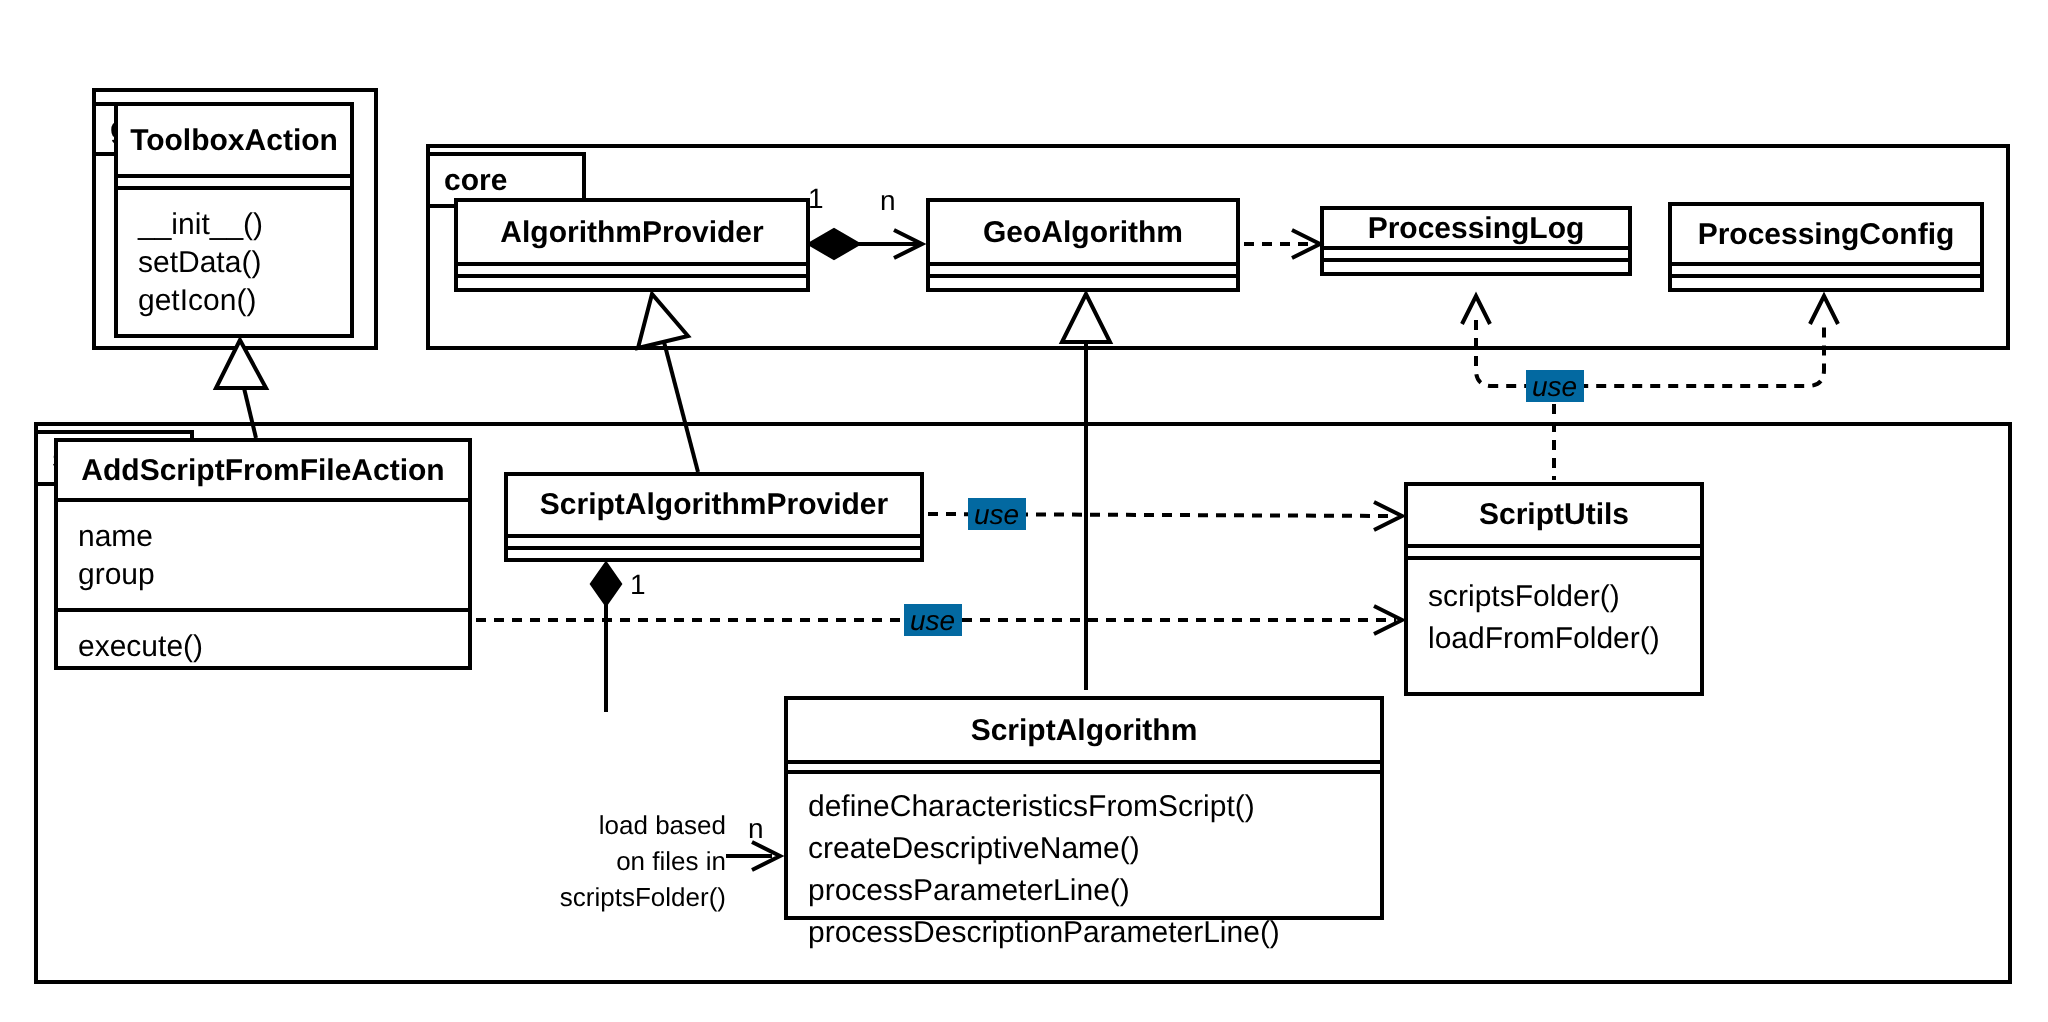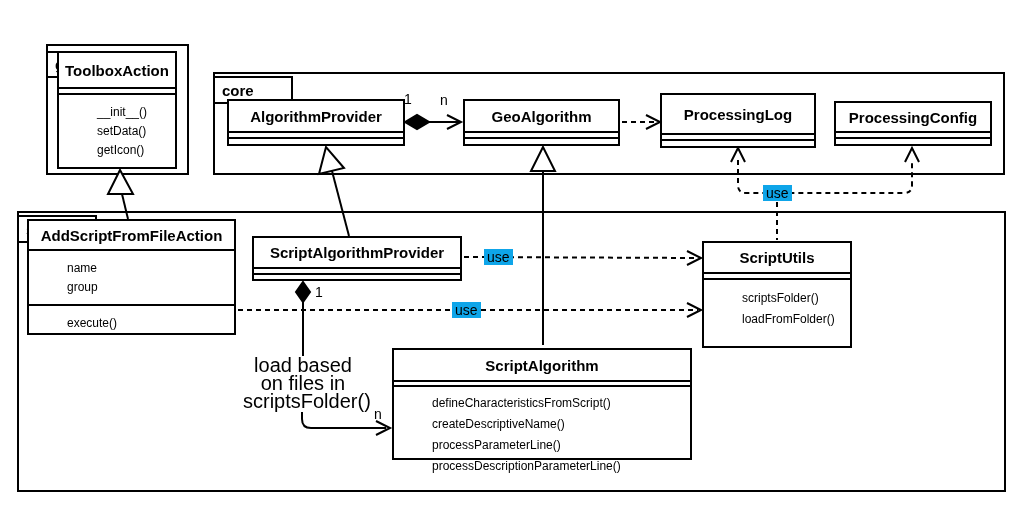--- a/index.html
+++ b/index.html
@@ -24,35 +24,35 @@
   }
   .cls .title{
     font-weight:bold;font-size:15px;display:flex;align-items:center;justify-content:center;
     flex:0 0 auto;
   }
   .cls .title.grow{flex:1 1 auto;border-radius:10px;}
   .sep{flex:0 0 auto;border-top:2px solid #000;}
   .thin{flex:0 0 auto;height:4px;}
   .botfill{flex:0 0 auto;height:5px;}
   .members{
-    flex:1 1 auto;font-size:12px;line-height:19px;padding:8px 10px 0 10px;
+    flex:1 1 auto;font-size:15px;line-height:19px;padding:8px 10px 0 10px;
     white-space:pre;
-    margin-left:28px;
   }
   .members.wide{line-height:21px;padding-top:8px;}
   
   #wires{position:absolute;left:0;top:0;z-index:30;pointer-events:none;}
   
   .lbl{
     position:absolute;z-index:40;font-size:14px;line-height:16px;background:transparent;
   }
-  .lbl.onwire{background:#0ea5e9;padding:0 3px;}
+  .lbl.onwire{background:#0369a1;padding:0 3px;font-style:italic;}
   .note{
-    position:absolute;z-index:40;font-size:20px;line-height:18px;text-align:center;
+    position:absolute;z-index:40;font-size:13px;line-height:18px;text-align:right;
     background:#fff;
+    margin-top:48px;
   }
 </style>
 </head>
 <body>
 
 <div id="stage">
 
   <div class="pkg-tab" style="left:46px;top:19px;width:46px;height:27px">
     <span>gui</span>
   </div>
@@ -85,21 +85,21 @@
   </div>
 
   <div class="cls" style="left:463px;top:99px;width:157px;height:47px">
     <div class="title grow">GeoAlgorithm</div>
     <div class="sep"></div>
       <div class="thin"></div>
       <div class="sep"></div>
     <div class="botfill"></div>
   </div>
 
-  <div class="cls" style="left:660px;top:93px;width:156px;height:55px">
+  <div class="cls" style="left:660px;top:103px;width:156px;height:35px">
     <div class="title grow">ProcessingLog</div>
     <div class="sep"></div>
       <div class="thin"></div>
       <div class="sep"></div>
     <div class="botfill"></div>
   </div>
 
   <div class="cls" style="left:834px;top:101px;width:158px;height:45px">
     <div class="title grow">ProcessingConfig</div>
     <div class="sep"></div>

